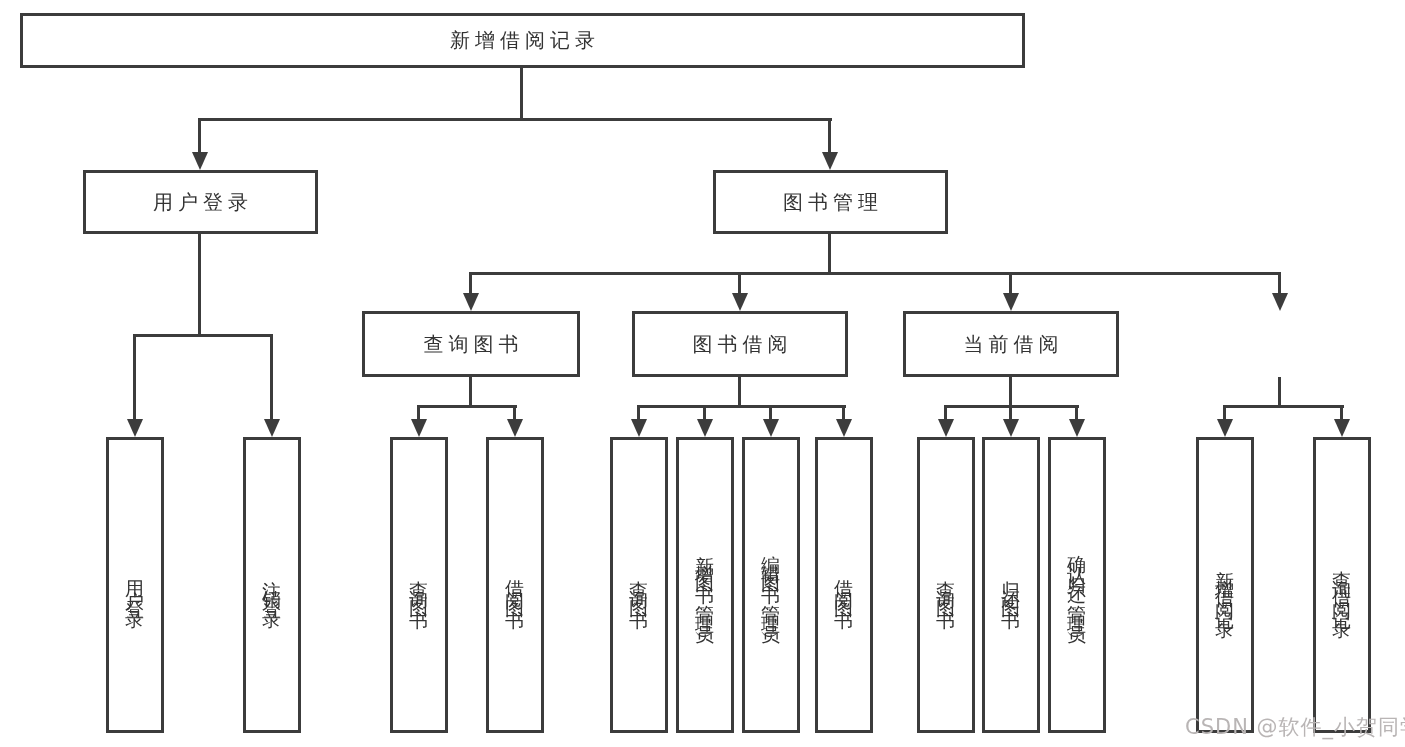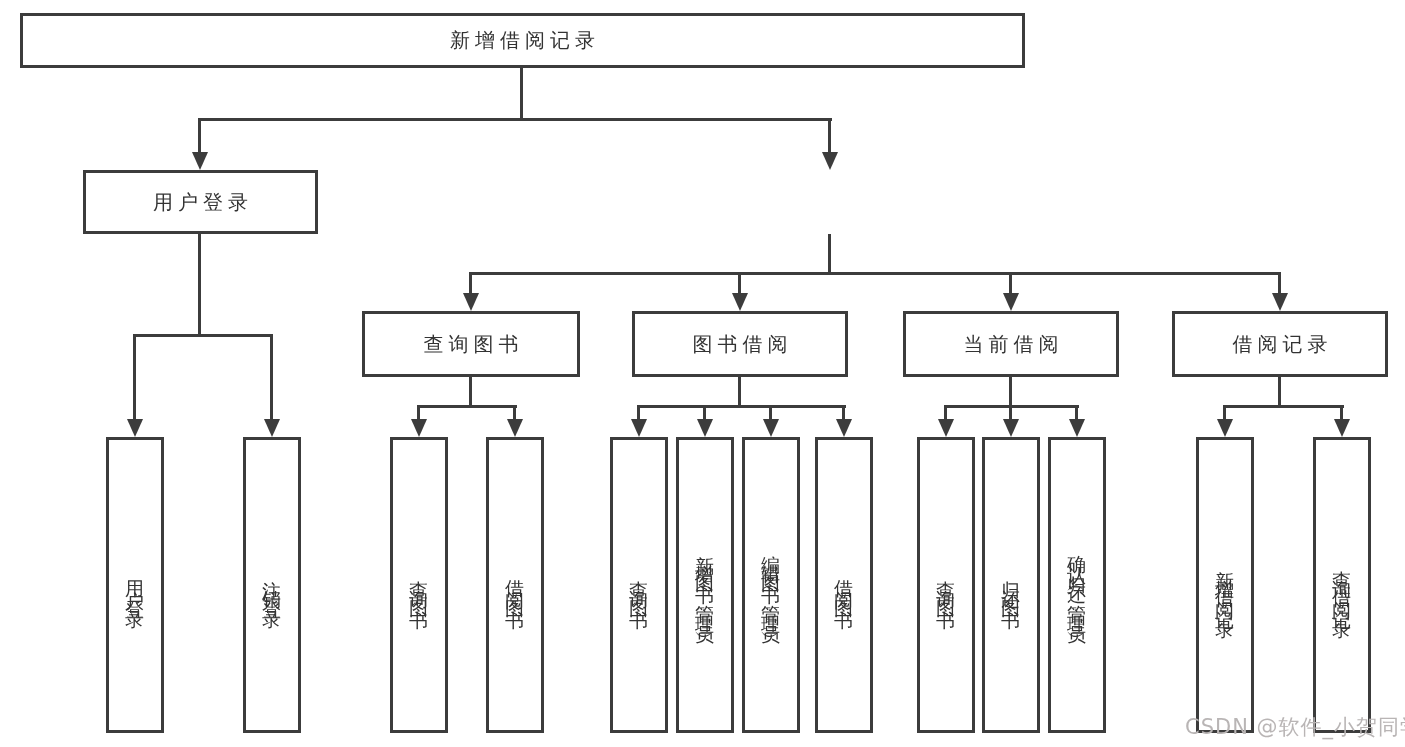--- a/index.html
+++ b/index.html
@@ -61,20 +61,21 @@
   <div class="box" style="left:20px;top:13px;width:1005px;height:55px">新增借阅记录</div>
 
   <div class="vline" style="left:520px;top:68px;height:50px"></div>
   <div class="hline" style="left:198px;top:118px;width:634px"></div>
   <div class="vline" style="left:198px;top:118px;height:35px"></div>
   <div class="arrow" style="left:192px;top:152px"></div>
   <div class="vline" style="left:828px;top:118px;height:35px"></div>
   <div class="arrow" style="left:822px;top:152px"></div>
 
   <div class="box" style="left:83px;top:170px;width:235px;height:64px">用户登录</div>
+  <div class="box" style="left:713px;top:170px;width:235px;height:64px">图书管理</div>
 
   <div class="vline" style="left:198px;top:234px;height:102px"></div>
   <div class="hline" style="left:133px;top:334px;width:140px"></div>
   <div class="vline" style="left:133px;top:334px;height:85px"></div>
   <div class="arrow" style="left:127px;top:419px"></div>
   <div class="vline" style="left:270px;top:334px;height:85px"></div>
   <div class="arrow" style="left:264px;top:419px"></div>
 
   <div class="vline" style="left:828px;top:234px;height:40px"></div>
   <div class="hline" style="left:470px;top:272px;width:811px"></div>
@@ -83,21 +84,20 @@
   <div class="vline" style="left:738px;top:272px;height:21px"></div>
   <div class="arrow" style="left:732px;top:293px"></div>
   <div class="vline" style="left:1009px;top:272px;height:21px"></div>
   <div class="arrow" style="left:1003px;top:293px"></div>
   <div class="vline" style="left:1278px;top:272px;height:21px"></div>
   <div class="arrow" style="left:1272px;top:293px"></div>
 
   <div class="box" style="left:362px;top:311px;width:218px;height:66px">查询图书</div>
   <div class="box" style="left:632px;top:311px;width:216px;height:66px">图书借阅</div>
   <div class="box" style="left:903px;top:311px;width:216px;height:66px">当前借阅</div>
-  <div class="box" style="left:1172px;top:311px;width:216px;height:66px">借阅记录</div>
 
   <div class="vline" style="left:469px;top:377px;height:30px"></div>
   <div class="hline" style="left:417px;top:405px;width:100px"></div>
   <div class="vline" style="left:417px;top:405px;height:15px"></div>
   <div class="arrow" style="left:411px;top:419px"></div>
   <div class="vline" style="left:513px;top:405px;height:15px"></div>
   <div class="arrow" style="left:507px;top:419px"></div>
 
   <div class="vline" style="left:738px;top:377px;height:30px"></div>
   <div class="hline" style="left:637px;top:405px;width:209px"></div>

